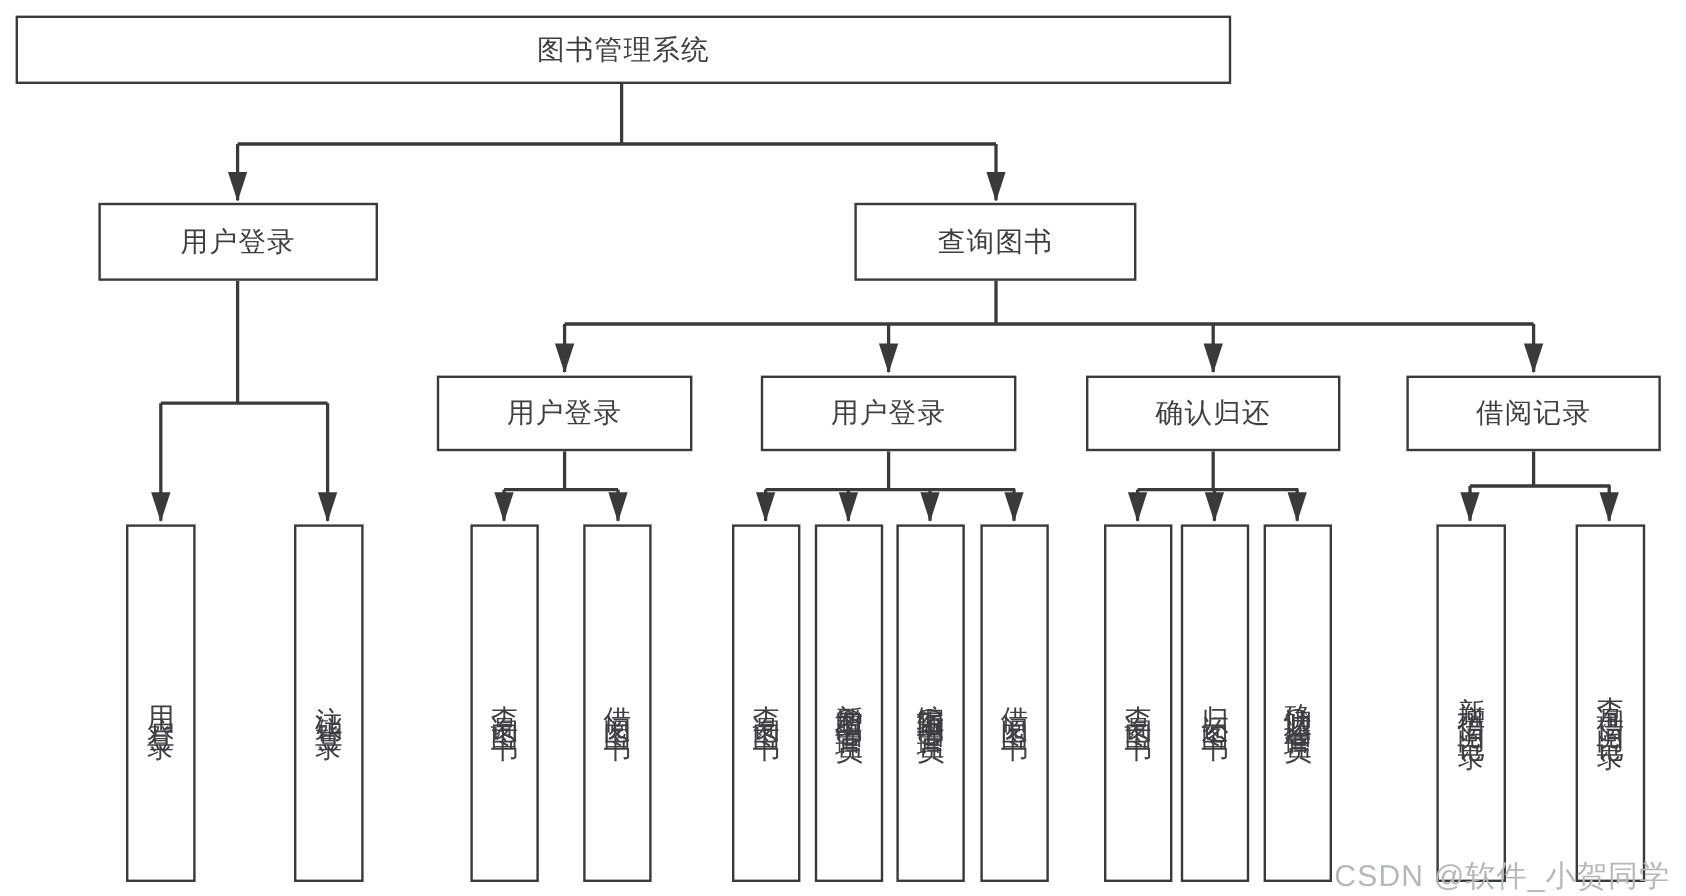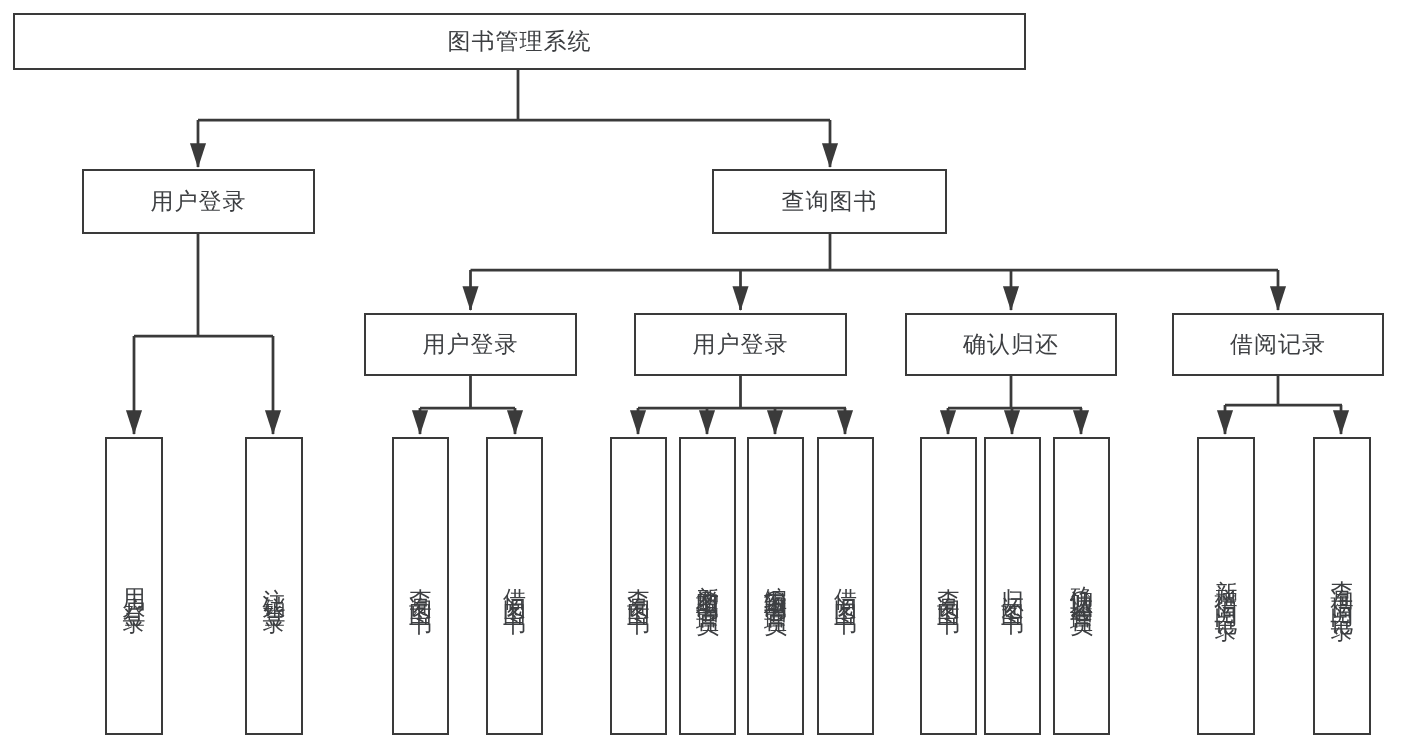--- a/index.html
+++ b/index.html
@@ -169,14 +169,15 @@
     <span class="vtext" style="letter-spacing: 4px;">确认归还（管理员）</span>
   </div>
 
   <div class="node leaf" style="left:1197px;top:437px;width:58px;height:298px">
     <span class="vtext">新增借阅记录</span>
   </div>
   <div class="node leaf" style="left:1313px;top:437px;width:58px;height:298px">
     <span class="vtext">查询借阅记录</span>
   </div>
 
+  <div class="watermark">CSDN @软件_小贺同学</div>
 
 </div>
 
 </body></html>

